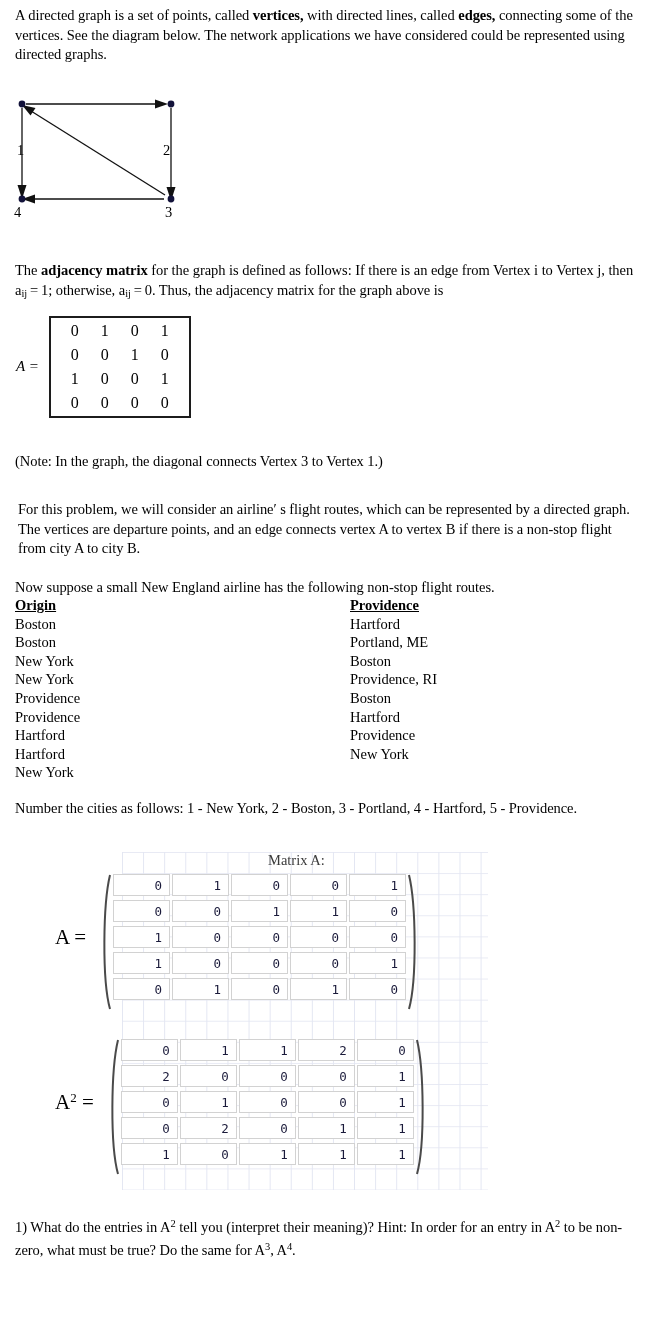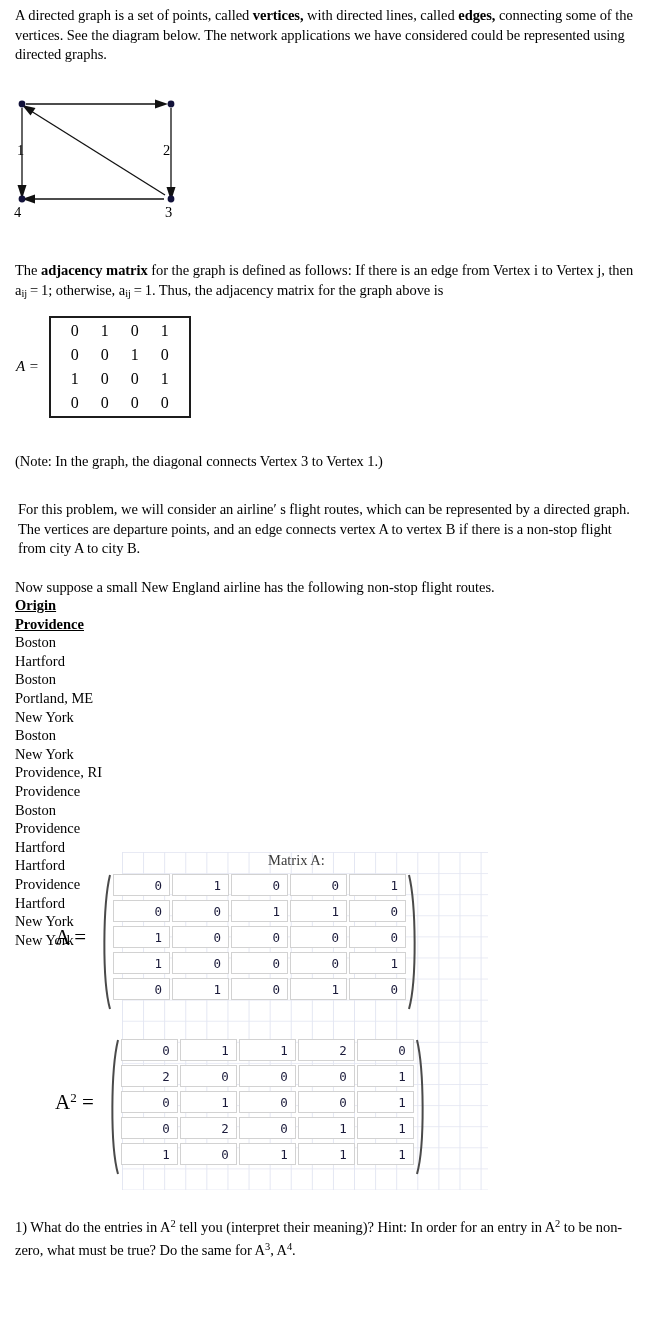--- a/index.html
+++ b/index.html
@@ -107,21 +107,21 @@
 
   
   .routes {
     position: absolute;
     left: 15px;
     top: 596px;
     width: 560px;
     font-size: 14.5px;
     line-height: 18.6px;
   }
-  .routes .rrow { display: flex; flex-direction: column; }
+  .routes .rrow { display: flex; }
   .routes .col-o { width: 335px; }
   .routes .col-d { width: 225px; }
   .routes .hdr { font-weight: bold; text-decoration: underline; }
 
   
   .sheet {
     position: absolute;
     left: 122px;
     top: 852px;
     width: 366px;
@@ -209,21 +209,21 @@
       <circle cx="171" cy="36" r="3.4" fill="#12123a"></circle>
       <circle cx="171" cy="131" r="3.4" fill="#12123a"></circle>
       <circle cx="22" cy="131" r="3.4" fill="#12123a"></circle>
     </svg>
     <span class="vlabel v1">1</span>
     <span class="vlabel v2">2</span>
     <span class="vlabel v3">3</span>
     <span class="vlabel v4">4</span>
   </div>
 
-  <p class="para adjdef"><span>The </span><b>adjacency matrix</b><span> for the graph is defined as follows: If there is an edge from Vertex i to Vertex j, then a</span><sub>ij</sub><span> = 1; otherwise, a</span><sub>ij</sub><span> = 1.  Thus, the adjacency matrix for the graph above is</span></p>
+  <p class="para adjdef"><span>The </span><b>adjacency matrix</b><span> for the graph is defined as follows: If there is an edge from Vertex i to Vertex j, then a</span><sub>ij</sub><span> = 1; otherwise, a</span><sub>ij</sub><span> = 0.  Thus, the adjacency matrix for the graph above is</span></p>
 
   <div class="matrixA-block">
     <span class="matlabel">A =</span>
     <div class="bracket-matrix">
       <div class="mrow">
         <span class="mcell">0</span>
         <span class="mcell">1</span>
         <span class="mcell">0</span>
         <span class="mcell">1</span>
       </div>
@@ -289,20 +289,21 @@
     </div>
     <div class="rrow">
       <span class="col-o">Hartford</span>
       <span class="col-d">New York</span>
     </div>
     <div class="rrow">
       <span class="col-d">New York</span>
     </div>
   </div>
 
+  <p class="para number">Number the cities as follows: 1 - New York, 2 - Boston, 3 - Portland, 4 - Hartford, 5 - Providence.</p>
 
   <div class="sheet"></div>
 
   <div class="matrix-title">Matrix A:</div>
 
   <div class="paren-block m1">
     <span class="plabel"><span>A</span><span> =</span></span>
     <div class="paren-wrap">
       <span class="paren">
         <svg width="14" height="140" viewBox="0 0 14 140" preserveAspectRatio="none">

